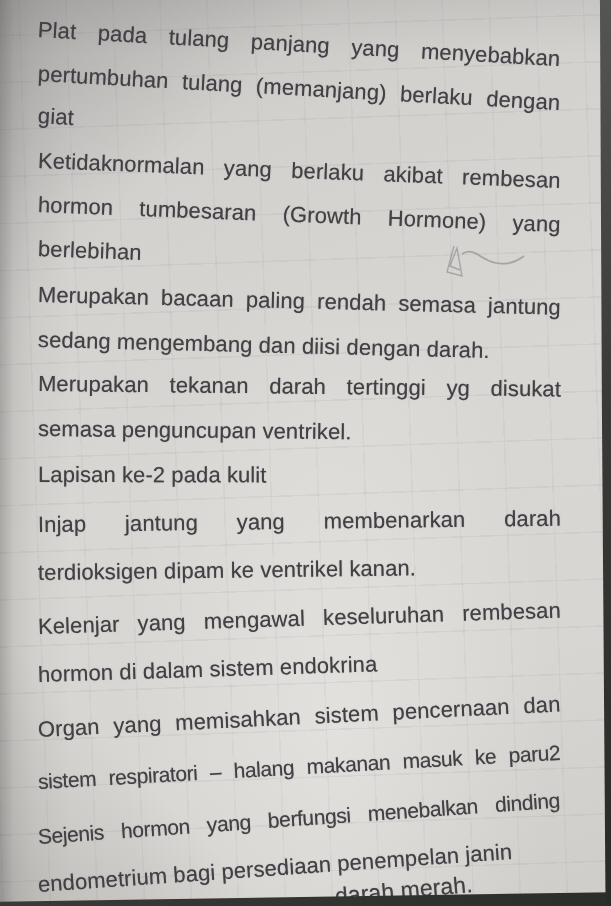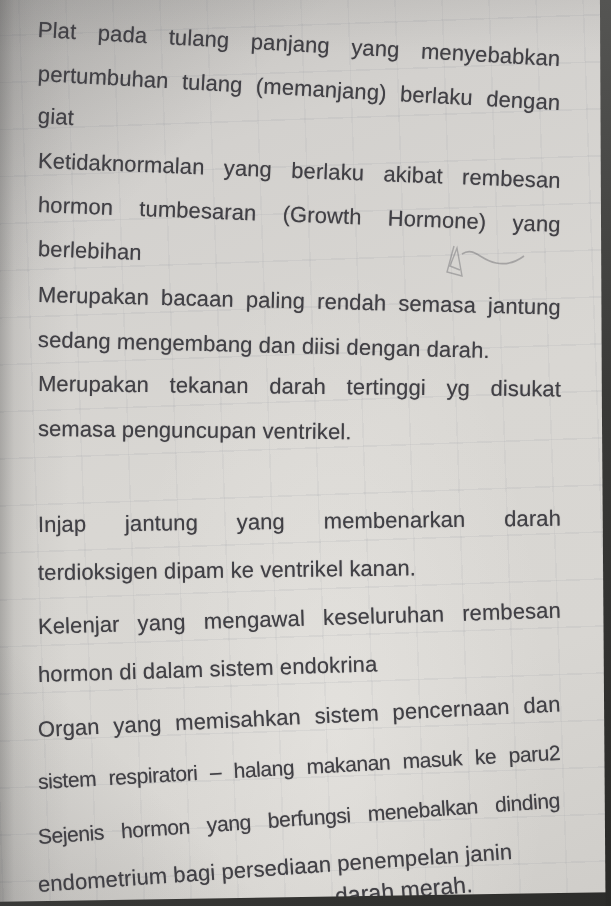--- a/index.html
+++ b/index.html
@@ -72,20 +72,21 @@
   <div class="line just" style="top:147px;transform:rotate(2.2deg);">Ketidaknormalan yang berlaku akibat rembesan</div>
   <div class="line just" style="top:191px;transform:rotate(2.2deg);">hormon tumbesaran (Growth Hormone) yang</div>
   <div class="line plain" style="top:235px;transform:rotate(2.2deg);">berlebihan</div>
 
   <div class="line just" style="top:281px;transform:rotate(1.4deg);">Merupakan bacaan paling rendah semasa jantung</div>
   <div class="line plain" style="top:326px;transform:rotate(1.4deg);">sedang mengembang dan diisi dengan darah.</div>
 
   <div class="line just" style="top:370px;transform:rotate(0.6deg);">Merupakan tekanan darah tertinggi yg disukat</div>
   <div class="line plain" style="top:415px;transform:rotate(0.6deg);">semasa penguncupan ventrikel.</div>
 
+  <div class="line plain" style="top:461px;transform:rotate(0.1deg);">Lapisan ke-2 pada kulit</div>
 
   <div class="line just" style="top:511px;transform:rotate(-0.7deg);">Injap jantung yang membenarkan darah</div>
   <div class="line plain" style="top:559px;transform:rotate(-0.7deg);">terdioksigen dipam ke ventrikel kanan.</div>
 
   <div class="line just" style="top:613px;transform:rotate(-1.8deg);">Kelenjar yang mengawal keseluruhan rembesan</div>
   <div class="line plain" style="top:661px;transform:rotate(-1.8deg);">hormon di dalam sistem endokrina</div>
 
   <div class="line just" style="top:716px;transform:rotate(-2.8deg);">Organ yang memisahkan sistem pencernaan dan</div>
   <div class="line just tight" style="top:768px;transform:rotate(-3.2deg);">sistem respiratori – halang makanan masuk ke paru2</div>
 

